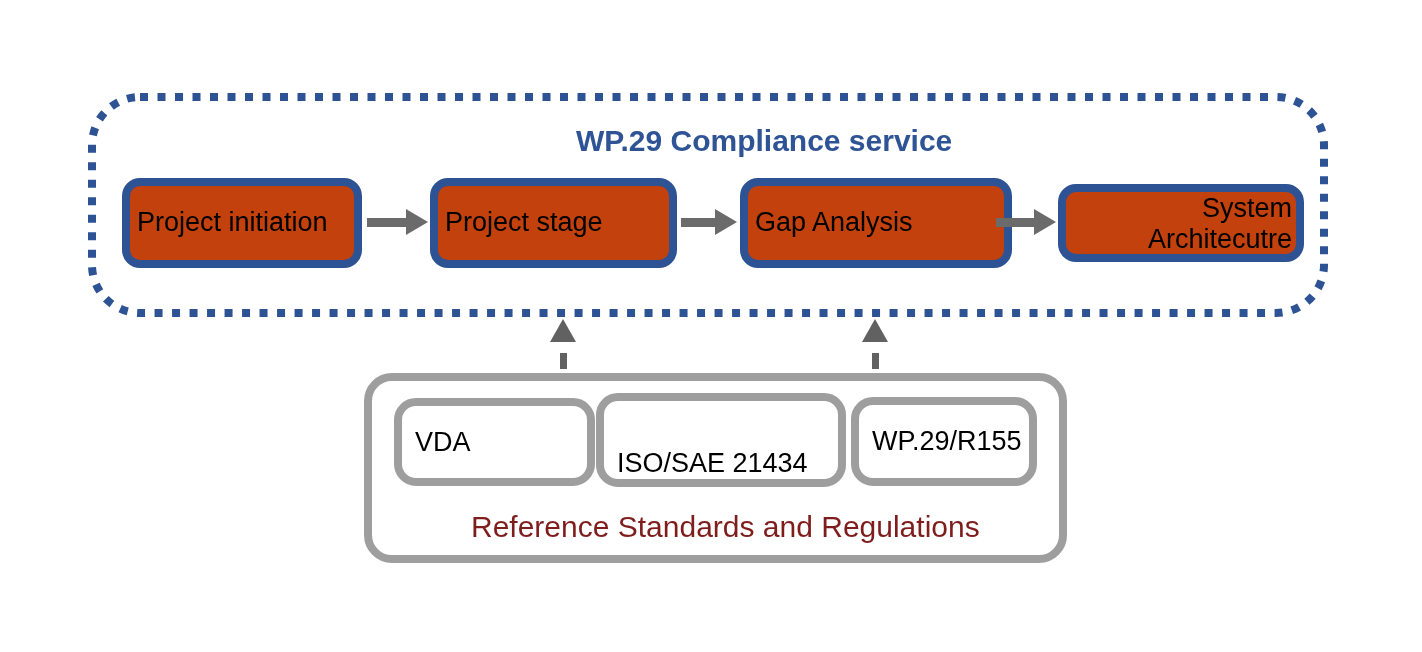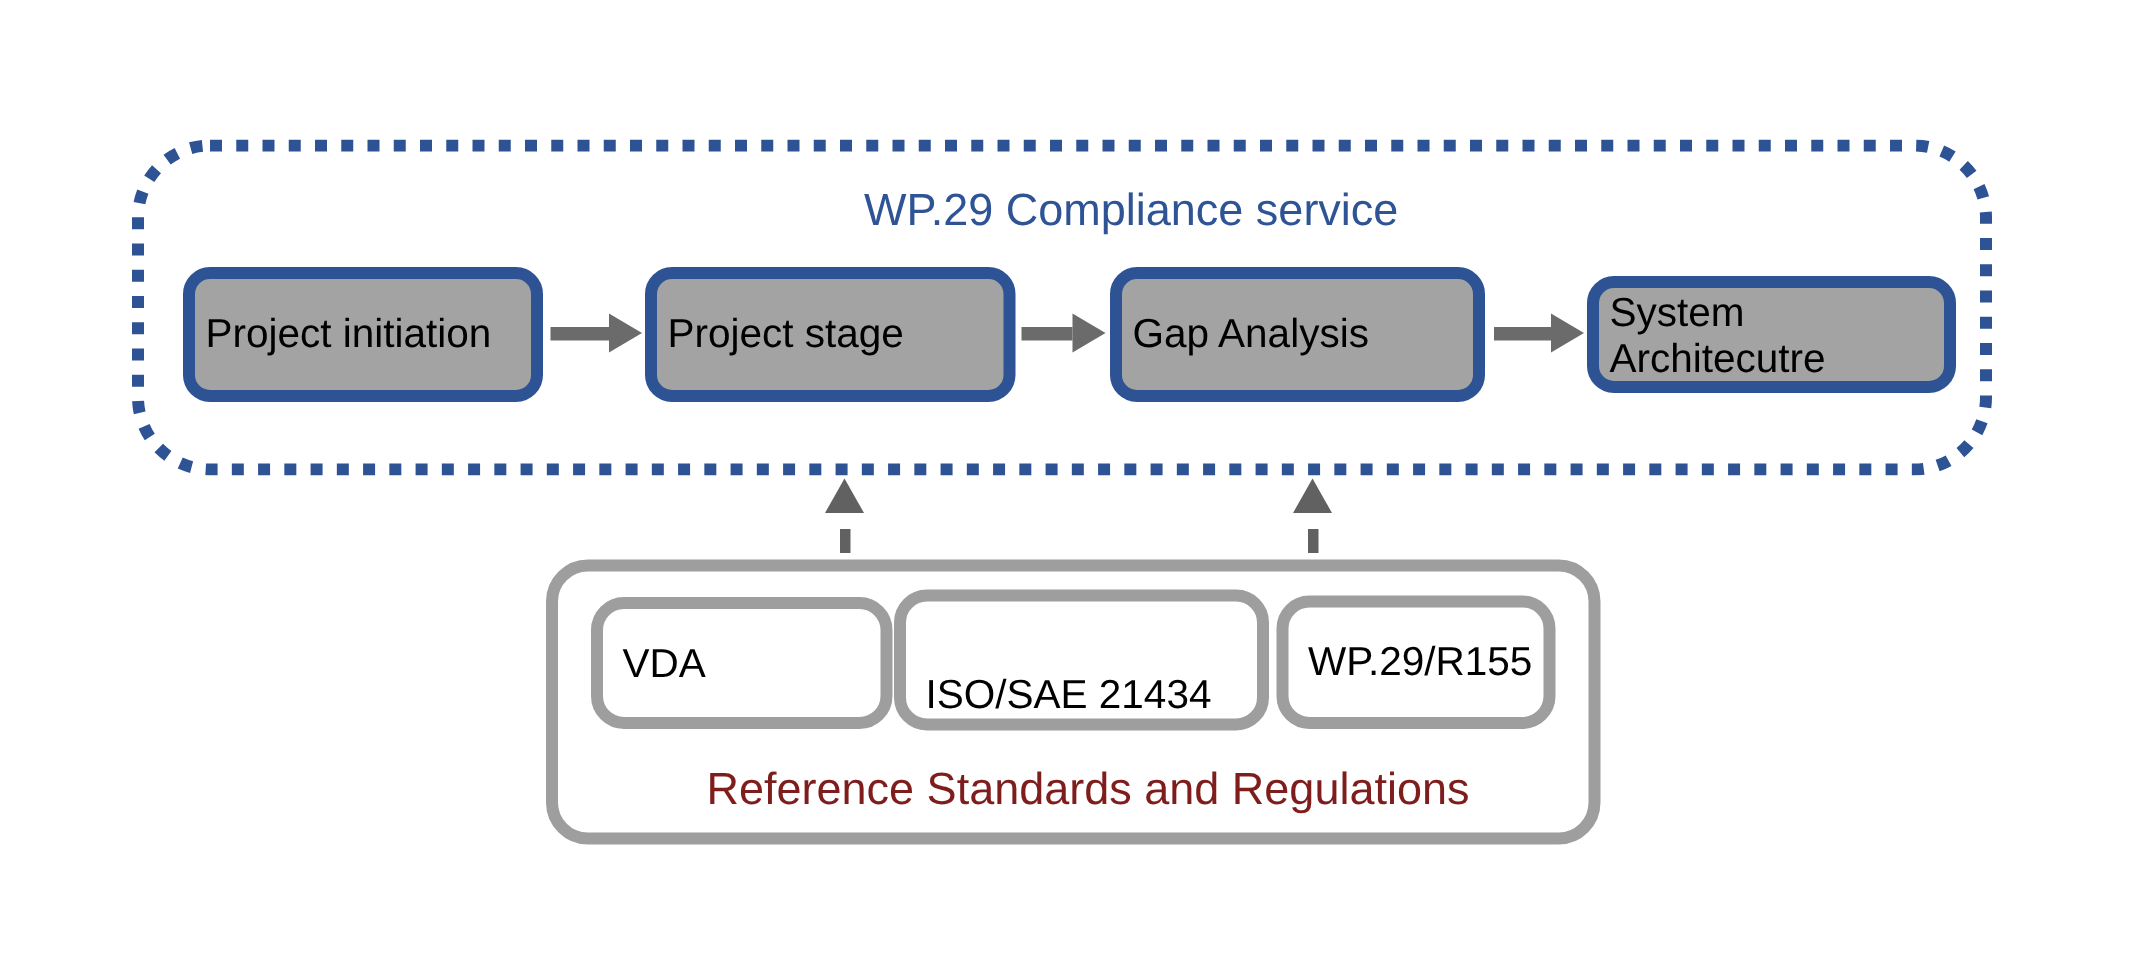--- a/index.html
+++ b/index.html
@@ -22,46 +22,47 @@
     top: 93px;
     width: 1240px;
     height: 224px;
   }
   
   .group-title {
     position: absolute;
     left: 576px;
     top: 124px;
     font-size: 30px;
-    font-weight: normal;
+    font-weight: bold;
     color: #2F5496;
     white-space: nowrap;
   }
   
   .stage {
     position: absolute;
     top: 178px;
     height: 90px;
     box-sizing: border-box;
-    background: #a3a3a3;
+    background: #c2410c;
     border: 8px solid #2E5395;
     border-radius: 18px;
     display: flex;
     align-items: center;
     padding-left: 7px;
     padding-right: 4px;
     font-size: 27px;
     color: #000000;
     line-height: 1.15;
   }
   .stage--wrap {
     top: 184px;
     height: 78px;
     align-items: flex-start;
     padding-top: 1px;
+    text-align: right;
   }
   
   .h-arrow {
     position: absolute;
     top: 209px;
     height: 26px;
     display: flex;
     align-items: center;
   }
   .h-arrow .shaft {
@@ -160,21 +161,21 @@
 
   <div class="stage" style="left:430px; width:247px;">
     <span>Project stage</span>
   </div>
 
   <div class="h-arrow" style="left:681px; width:56px;">
     <div class="shaft"></div>
     <div class="head"></div>
   </div>
 
-  <div class="stage" style="left:740px; width:250px;">
+  <div class="stage" style="left:740px; width:272px;">
     <span>Gap Analysis</span>
   </div>
 
   <div class="h-arrow" style="left:996px; width:60px;">
     <div class="shaft"></div>
     <div class="head"></div>
   </div>
 
   <div class="stage stage--wrap" style="left:1058px; width:246px;">
     <span>System Architecutre</span>

